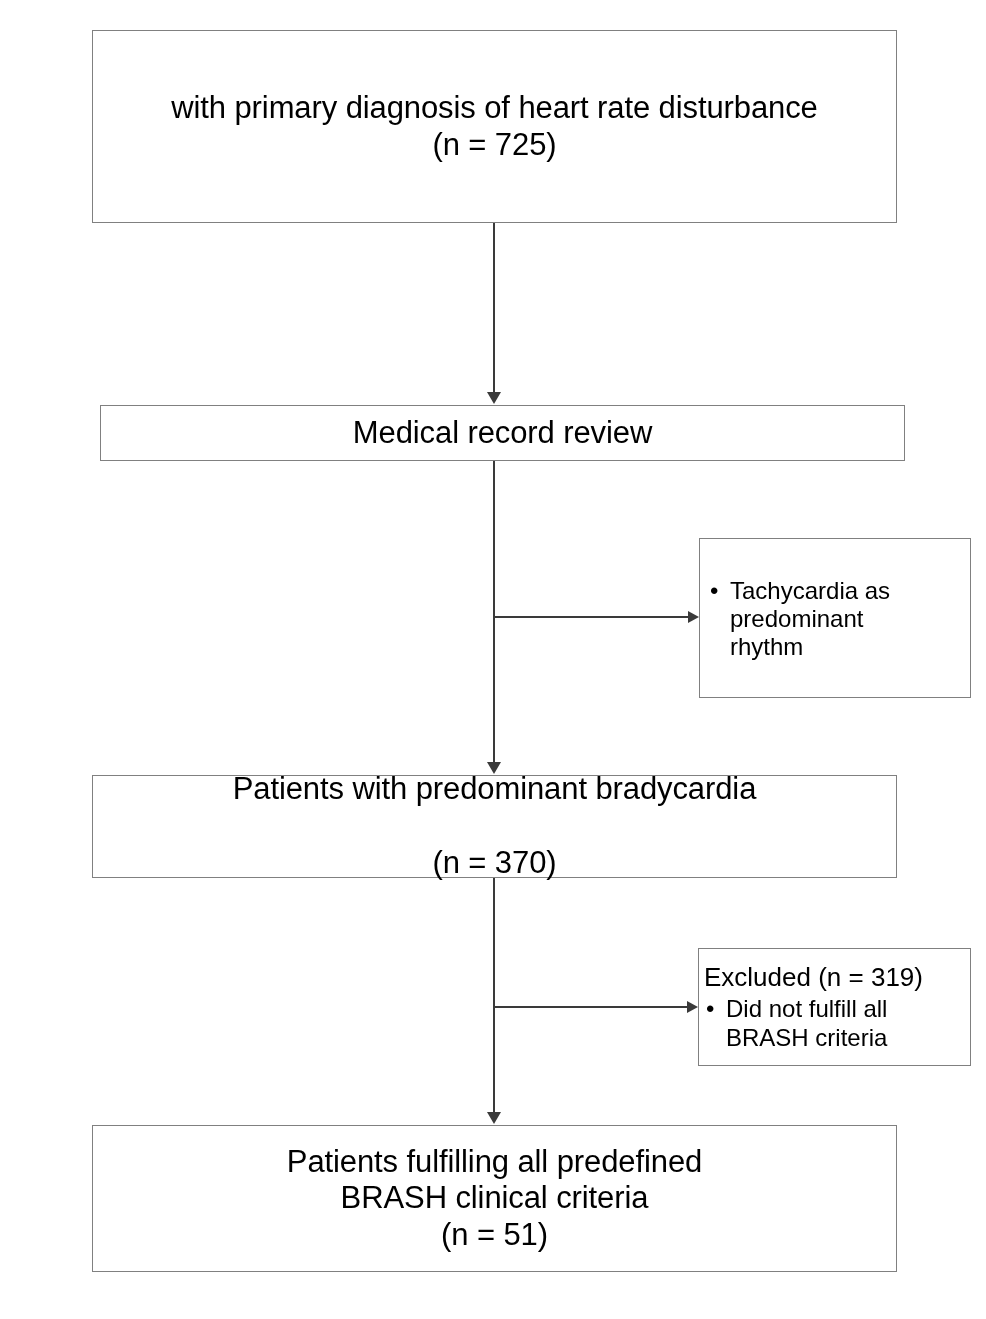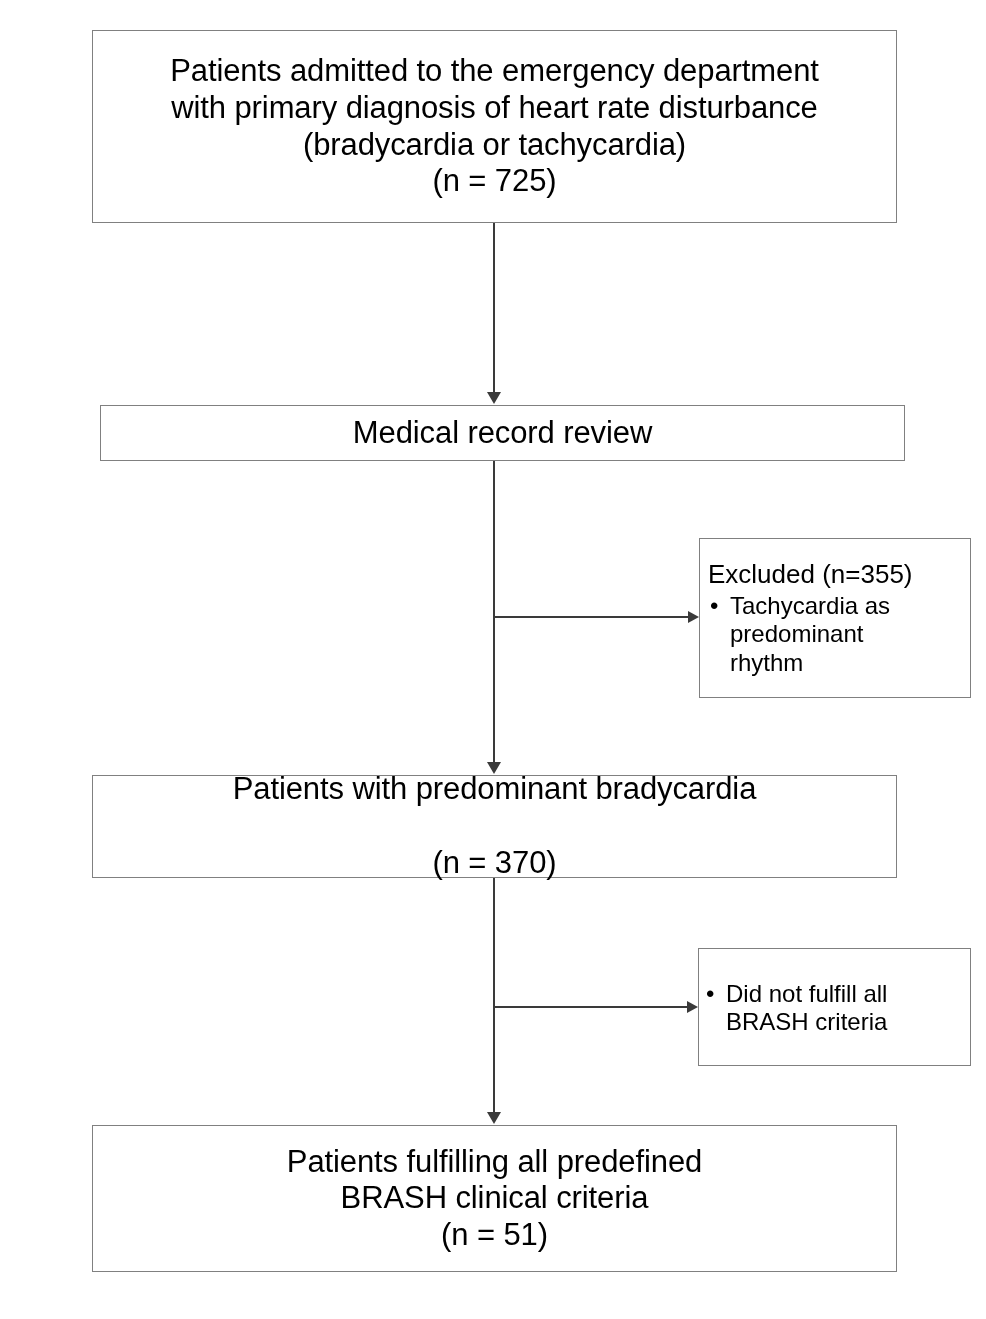--- a/index.html
+++ b/index.html
@@ -91,60 +91,58 @@
     border-bottom: 6px solid transparent;
     border-left: 11px solid #3a3a3a;
   }
 </style>
 </head>
 <body>
 
 <div id="flow-root">
 
   <div class="node main" style="left:92px; top:30px; width:805px; height:193px; padding:6px 10px;">
-    <div class="line-main">Patients admitted to the emergency department</div>
     <div class="line-main">with primary diagnosis of heart rate disturbance</div>
-    <div class="line-main">(bradycardia or tachycardia)</div>
     <div class="line-main">(n = 725)</div>
   </div>
 
   <div class="conn vline" style="left:493px; top:223px; height:170px;"></div>
   <div class="arrowhead arrow-down" style="left:487px; top:392px;"></div>
 
   <div class="node main" style="left:100px; top:405px; width:805px; height:56px; padding:2px 10px;">
     <div class="line-main">Medical record review</div>
   </div>
 
   <div class="conn vline" style="left:493px; top:461px; height:302px;"></div>
   <div class="arrowhead arrow-down" style="left:487px; top:762px;"></div>
 
   <div class="conn hline" style="left:494px; top:616px; width:195px;"></div>
   <div class="arrowhead arrow-right" style="left:688px; top:611px;"></div>
 
   <div class="node side" style="left:699px; top:538px; width:272px; height:160px; padding:6px 8px 6px 8px;">
-    <div class="excl-title">Excluded (n=355)</div>
     <ul class="excl-list">
       <li>Tachycardia as
 predominant
 rhythm</li>
     </ul>
   </div>
 
   <div class="node main" style="left:92px; top:775px; width:805px; height:103px; padding:4px 10px;gap:37px;">
     <div class="line-main">Patients with predominant bradycardia</div>
     <div class="line-main">(n = 370)</div>
   </div>
 
   <div class="conn vline" style="left:493px; top:878px; height:235px;"></div>
   <div class="arrowhead arrow-down" style="left:487px; top:1112px;"></div>
 
   <div class="conn hline" style="left:494px; top:1006px; width:194px;"></div>
   <div class="arrowhead arrow-right" style="left:687px; top:1001px;"></div>
 
   <div class="node side" style="left:698px; top:948px; width:273px; height:118px; padding:4px 6px 4px 5px;">
+    <div class="excl-title">Excluded (n = 319)</div>
     <ul class="excl-list">
       <li>Did not fulfill all
 BRASH criteria</li>
     </ul>
   </div>
 
   <div class="node main" style="left:92px; top:1125px; width:805px; height:147px; padding:6px 25px;">
     <div class="line-main">Patients fulfilling all predefined</div>
     <div class="line-main">BRASH clinical criteria</div>
     <div class="line-main">(n = 51)</div>

